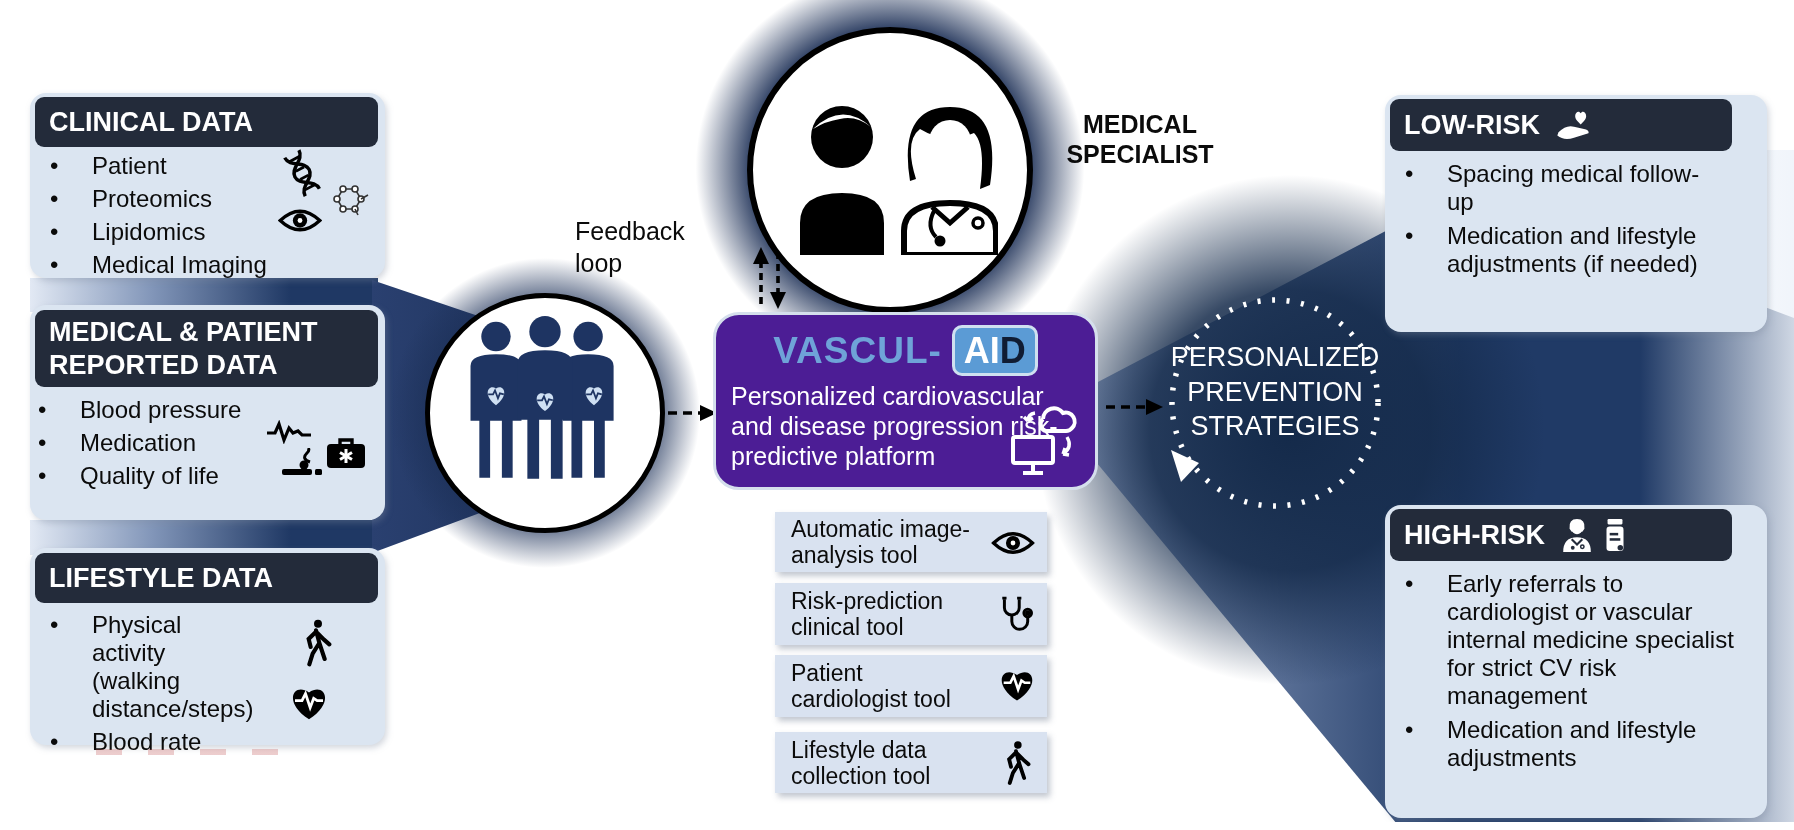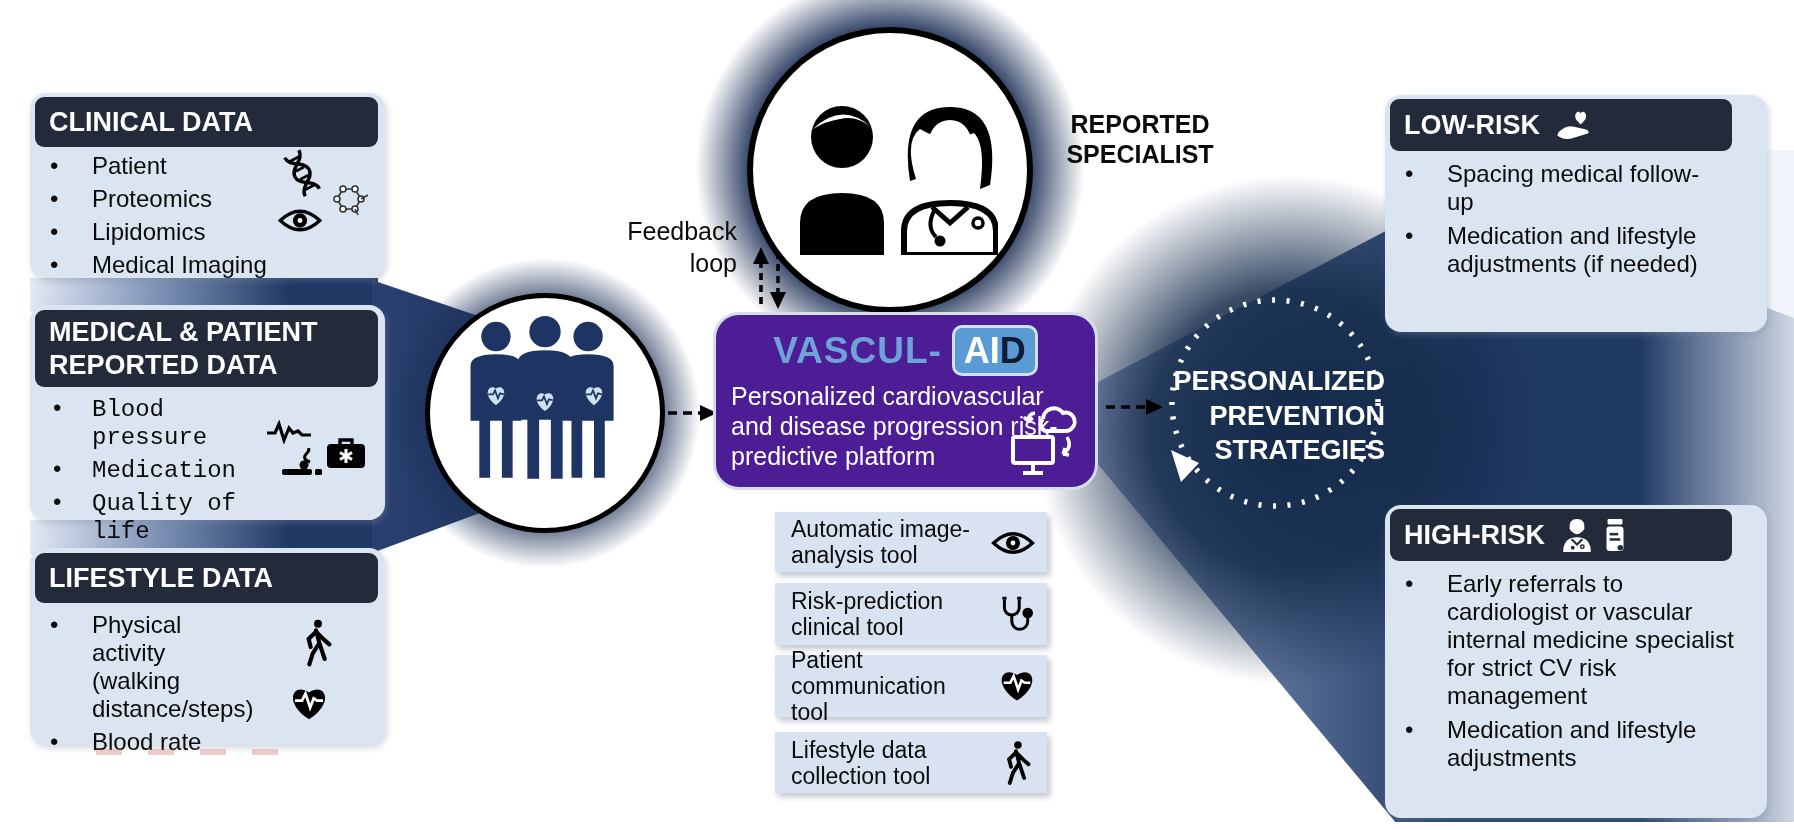--- a/index.html
+++ b/index.html
@@ -28,26 +28,26 @@
   #brand-badge .d{color:#101c33;}
   #platform-desc{color:#fff;font-size:25px;line-height:1.2;padding-left:15px;margin-top:5px;width:345px;}
 
   .tool{position:absolute;left:775px;width:272px;background:#d9e2f0;border-radius:0;
         box-shadow:3px 4px 6px rgba(120,130,150,.45);display:flex;align-items:center;box-sizing:border-box;
         padding-left:16px;font-size:23px;line-height:1.13;}
   .tool .tool-label{width:192px;}
   .tool .icon{right:10px;}
 
   
-  #feedback-label{position:absolute;left:575px;top:216px;width:162px;text-align:right;
+  #feedback-label{position:absolute;left:575px;top:216px;width:162px;text-align:left;
                   font-size:25px;line-height:1.26;}
   #actor-label{position:absolute;left:1052px;top:110px;width:176px;text-align:center;
                font-weight:bold;font-size:25px;line-height:1.18;}
-  #strategies-label{position:absolute;left:1165px;top:364px;width:220px;text-align:right;
-                    color:#fff;font-weight:bold;font-size:27px;line-height:1.28;}
+  #strategies-label{position:absolute;left:1165px;top:340px;width:220px;text-align:center;
+                    color:#fff;font-weight:normal;font-size:27px;line-height:1.28;}
 
   
   .risk-bullets li{margin-bottom:6px;}
   #artifact{position:absolute;left:96px;top:749px;width:200px;height:6px;opacity:.55;
             background:repeating-linear-gradient(90deg,rgba(196,90,90,.55) 0 26px,rgba(255,255,255,0) 26px 52px);}
 </style>
 </head>
 <body>
 
 <div id="stage">
@@ -158,21 +158,21 @@
         <path d="M2 12 Q20 -5 38 12 Q20 29 2 12 Z" fill="none" stroke="#000" stroke-width="3"></path>
       <circle cx="20" cy="12" r="6.5" fill="#000"></circle>
         <circle cx="20" cy="12" r="2.2" fill="#fff"></circle>
       </svg>
   </span>
 
   <div class="box-body" style="left:30px;top:305px;width:355px;height:215px;"></div>
   <div class="box-header" style="left:35px;top:310px;width:343px;height:77px;">
     <span>MEDICAL &amp; PATIENT REPORTED DATA</span>
   </div>
-  <ul class="bullets" style="left:40px;top:396px;width:240px;font-family:Liberation Mono, monospace;">
+  <ul class="bullets" style="left:28px;top:396px;width:240px;">
     <li>Blood pressure</li>
     <li>Medication</li>
     <li>Quality of life</li>
   </ul>
   <span class="icon" style="left:266px;top:420px;">
     <svg width="46" height="24" viewBox="0 0 46 24" fill="none" stroke="#000" stroke-width="3.2">
       <polyline points="1,13 9,13 13,4 18,20 23,8 27,13 32,11 36,15 45,15"></polyline>
       </svg>
   </span>
   <span class="icon" style="left:326px;top:436px;">
@@ -261,21 +261,21 @@
       <circle cx="196" cy="138" r="5" fill="none" stroke="#000" stroke-width="3.5"></circle>
     </svg>
   </div>
 
   <div id="feedback-label">
     <div>Feedback</div>
     <div>loop</div>
   </div>
 
   <div id="actor-label">
-    <div>REPORTED</div>
+    <div>MEDICAL</div>
     <div>SPECIALIST</div>
   </div>
 
   <div id="platform-box">
     <div id="brand-row">
       <span id="brand-prefix">VASCUL-</span>
       <span id="brand-badge"><span class="ai">AI</span><span class="d">D</span></span>
     </div>
     <div id="platform-desc">Personalized cardiovascular and disease progression risk-predictive platform</div>
     <span class="icon" style="right:4px;bottom:2px;">
@@ -305,21 +305,21 @@
       <svg width="36" height="40" viewBox="0 0 34 36" fill="none" stroke="#000" stroke-width="2.8">
         <path d="M7 4 v8 a7 7 0 0 0 14 0 V4"></path>
           <path d="M5 3 h4 M19 3 h4"></path>
         <path d="M14 19 v6 a7.5 7.5 0 0 0 15 0 v-4"></path>
         <circle cx="29" cy="17" r="3.6"></circle>
           <circle cx="29" cy="17" r="1.1" fill="#000"></circle>
       </svg>
     </span>
   </div>
   <div class="tool" style="top:655px;height:62px;">
-    <span class="tool-label">Patient communication tool</span>
+    <span class="tool-label">Patient cardiologist tool</span>
     <span class="icon" style="right:10px;top:12px;">
       <svg width="40" height="36" viewBox="0 0 36 32">
         <path d="M18 30 C-5 15 5 -2 18 7 C31 -2 41 15 18 30 Z" fill="#000"></path>
         <polyline points="6,14 12,14 15,8 19,20 22,12 25,14 30,14" fill="none" stroke="#fff" stroke-width="2.4"></polyline>
       </svg>
     </span>
   </div>
   <div class="tool" style="top:732px;height:61px;">
     <span class="tool-label">Lifestyle data collection tool</span>
     <span class="icon" style="right:16px;top:8px;">

